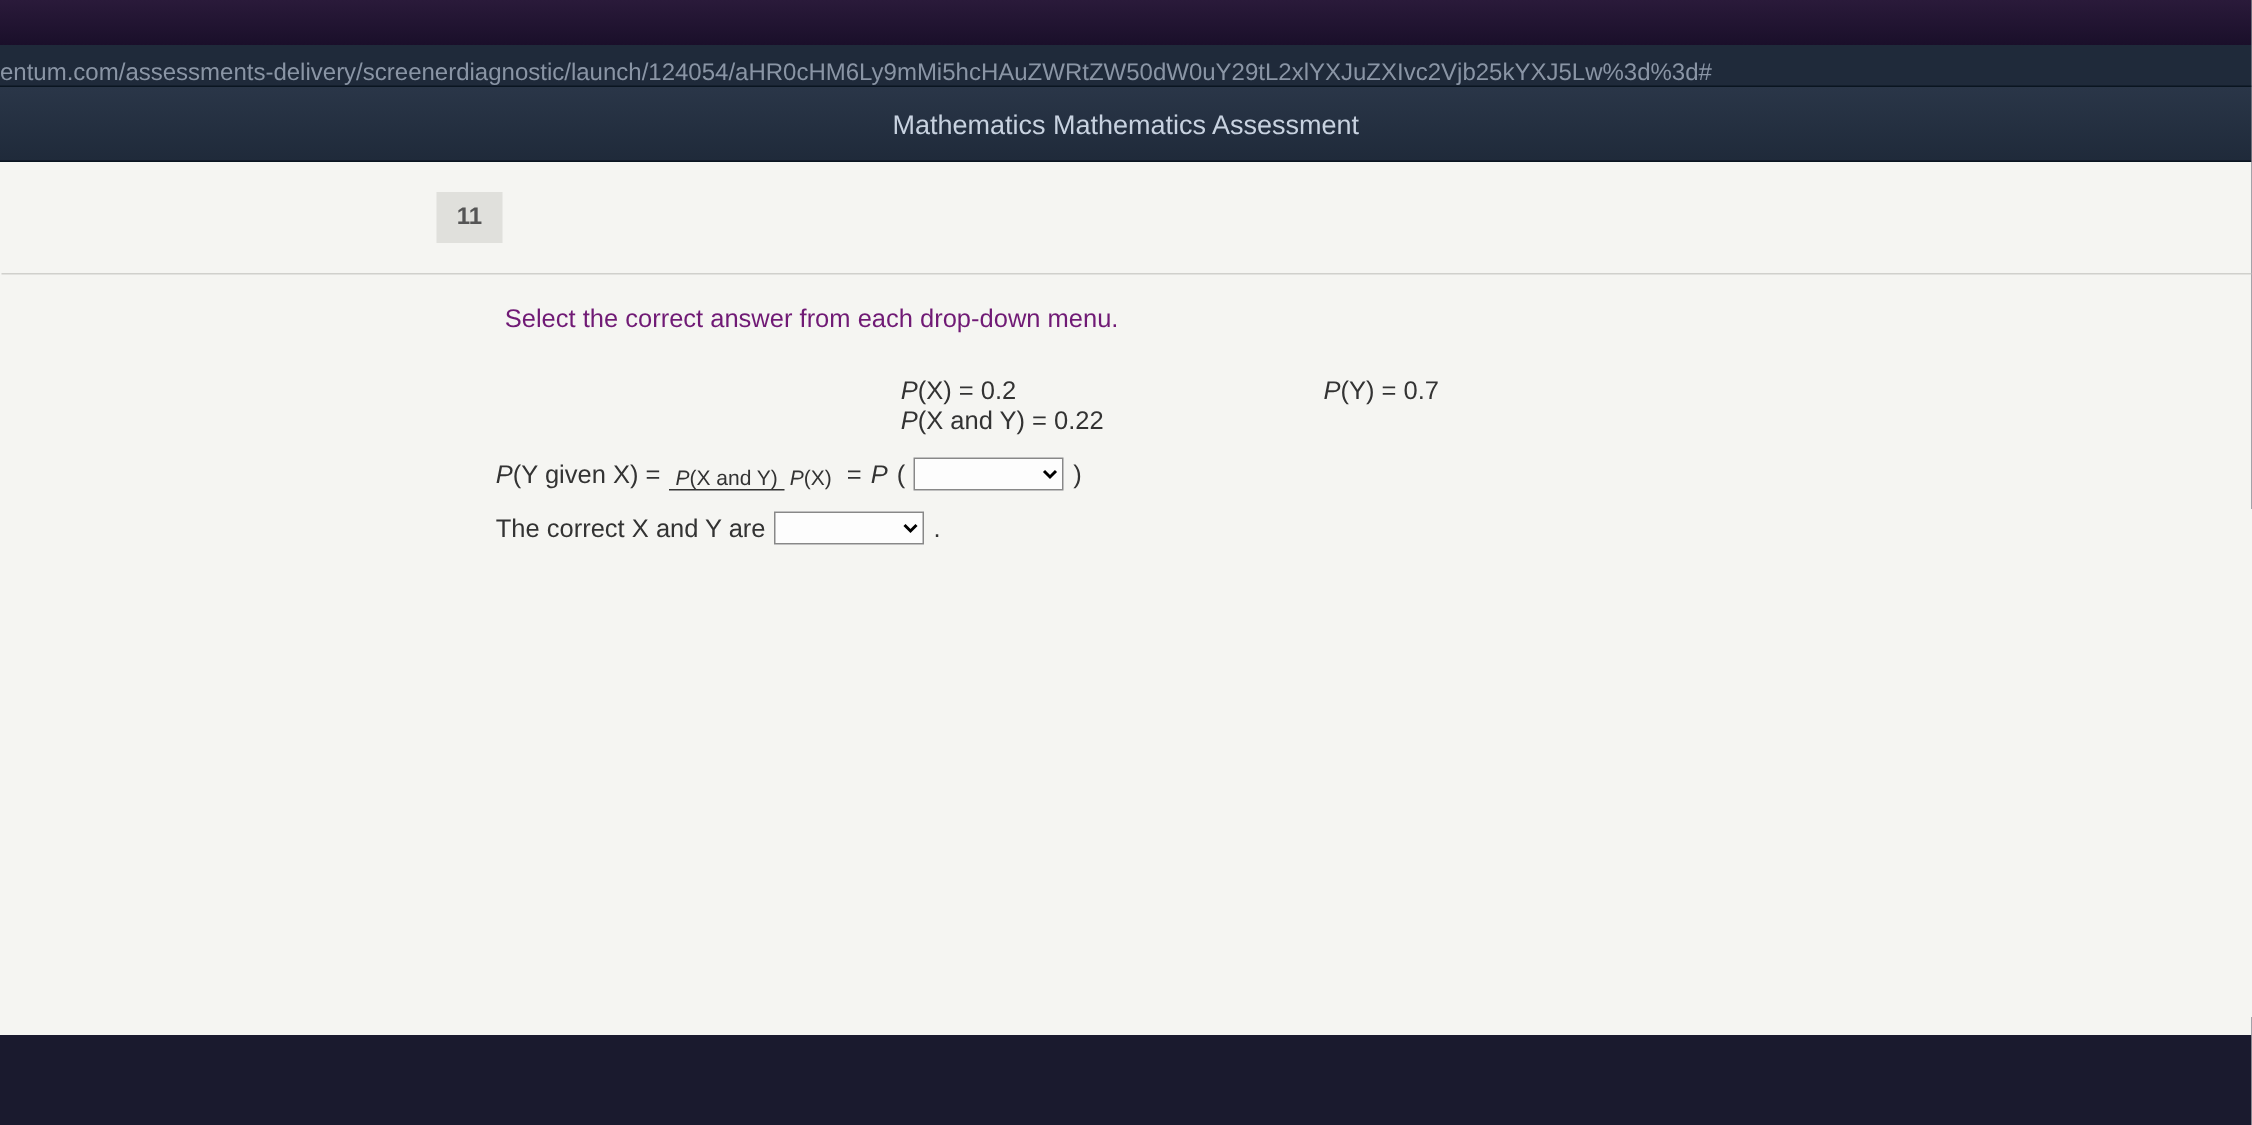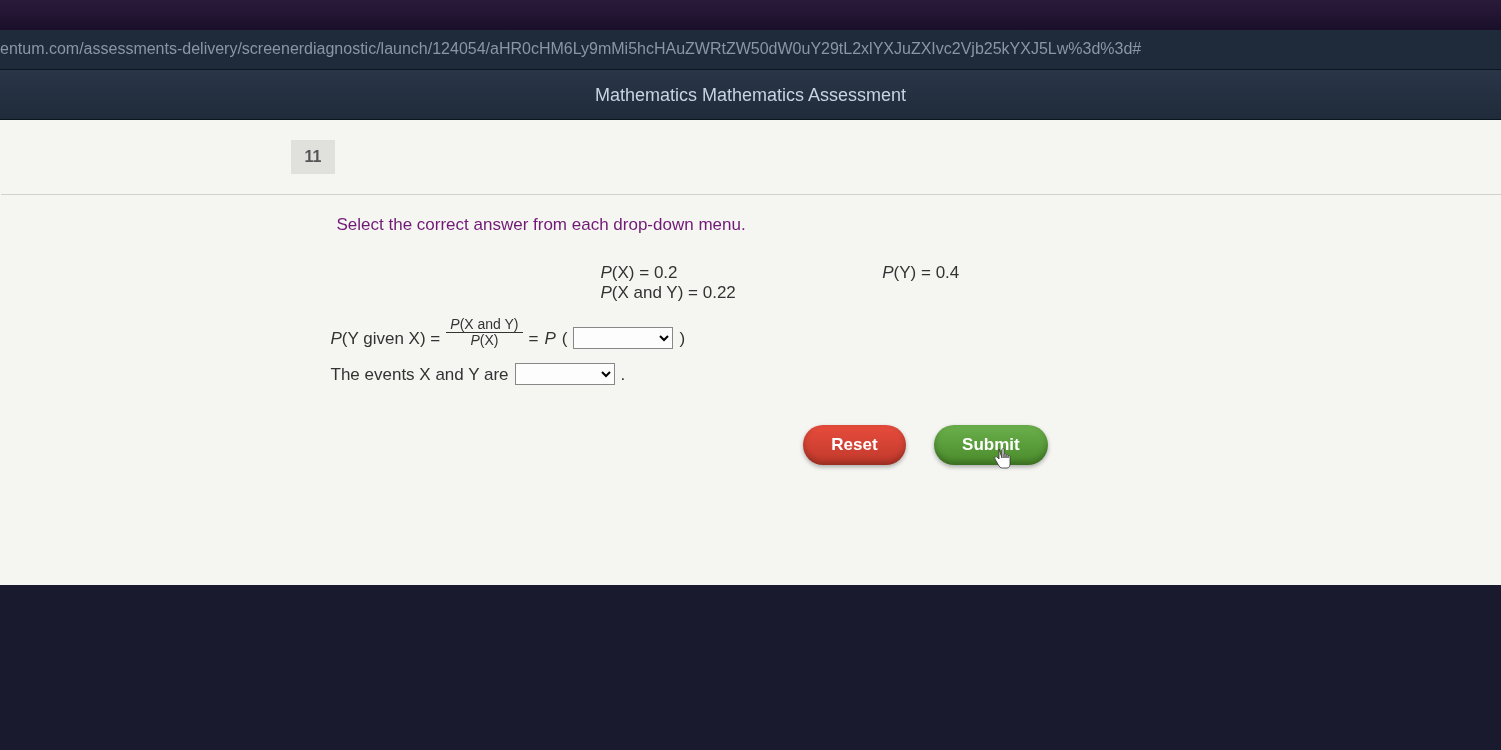--- a/index.html
+++ b/index.html
@@ -8,41 +8,41 @@
     background: #1a1a2e;
     width: 1501px;
     height: 750px;
     overflow: hidden;
   }
   .browser-top {
     height: 30px;
     background: linear-gradient(180deg, #2a1a3a 0%, #1a0f2a 100%);
   }
   .url-bar {
-    height: 40px;
+    height: 28px;
     background: #1f2a3a;
     color: #8a95a5;
     font-size: 16px;
     padding: 10px 0 10px 0;
     white-space: nowrap;
     overflow: hidden;
     border-bottom: 1px solid #0a1520;
   }
   .header-band {
     height: 50px;
     background: linear-gradient(180deg, #2a3648 0%, #1f2a3a 100%);
     color: #c8d2e0;
     font-size: 18px;
     text-align: center;
     line-height: 50px;
     border-bottom: 1px solid #0a1520;
   }
   .content-area {
     background: #f5f5f2;
-    height: 465px;
+    height: 582px;
     position: relative;
     padding-top: 20px;
   }
   .question-container {
     width: 900px;
     margin: 0 auto;
     color: #333;
   }
   .question-number {
     display: inline-block;
@@ -89,21 +89,20 @@
     font-style: normal;
   }
   .prob-values span i { font-style: italic; }
   .formula-line {
     display: flex;
     align-items: flex-end;
     gap: 6px;
   }
   .fraction {
     display: inline-flex;
-    flex-direction: column;
     align-items: center;
     font-size: 14px;
     line-height: 1.1;
     vertical-align: middle;
     font-style: italic;
   }
   .fraction .num { border-bottom: 1px solid #333; padding: 0 4px; }
   .fraction .den { padding: 0 4px; }
   .italic { font-style: italic; }
   select.dropdown {
@@ -167,53 +166,40 @@
       <span>11</span>
     </div>
 
     <div class="divider"></div>
 
     <div class="instruction">Select the correct answer from each drop-down menu.</div>
 
 
     <div class="prob-row prob-values">
       <span><i>P</i><span>(X) = 0.2</span></span>
-      <span><i>P</i><span>(Y) = 0.4</span></span>
+      <span><i>P</i><span>(Y) = 0.7</span></span>
       <span style="margin-right:0"><i>P</i><span>(X and Y) = 0.22</span></span>
     </div>
 
     <div class="prob-row formula-line">
       <span>
         <span class="italic">P</span><span>(Y given X) = </span>
       </span>
       <span class="fraction">
         <span class="num"><span>P</span><span style="font-style:normal">(X and Y)</span></span>
         <span class="den"><span>P</span><span style="font-style:normal">(X)</span></span>
       </span>
       <span> = </span>
       <span class="italic">P</span>
         <span>(</span>
       <select class="dropdown"></select>
       <span> )</span>
     </div>
 
     <div class="prob-row formula-line">
-      <span>The events X and Y are </span>
+      <span>The correct X and Y are </span>
       <select class="dropdown"></select>
       <span> .</span>
     </div>
 
-    <div class="buttons-row">
-      <button class="btn btn-reset">
-        <span>Reset</span>
-      </button>
-      <button class="btn btn-submit">
-        <span>Submit</span>
-        <span class="cursor-icon">
-          <svg width="20" height="22" viewBox="0 0 20 22">
-            <path d="M7 2 L7 12 L5 10 C4 9 2 10 3 12 L7 19 C8 21 10 21 12 21 L15 21 C17 21 18 19 18 17 L18 10 C18 8 16 8 16 10 L16 11 L16 9 C16 7 14 7 14 9 L14 11 L14 8 C14 6 12 6 12 8 L12 11 L12 3 C12 1 10 1 10 3 L10 11 Z" fill="#fff" stroke="#333" stroke-width="0.8"></path>
-          </svg>
-        </span>
-      </button>
-    </div>
 
   </div>
 </div>
 
 </body></html>

